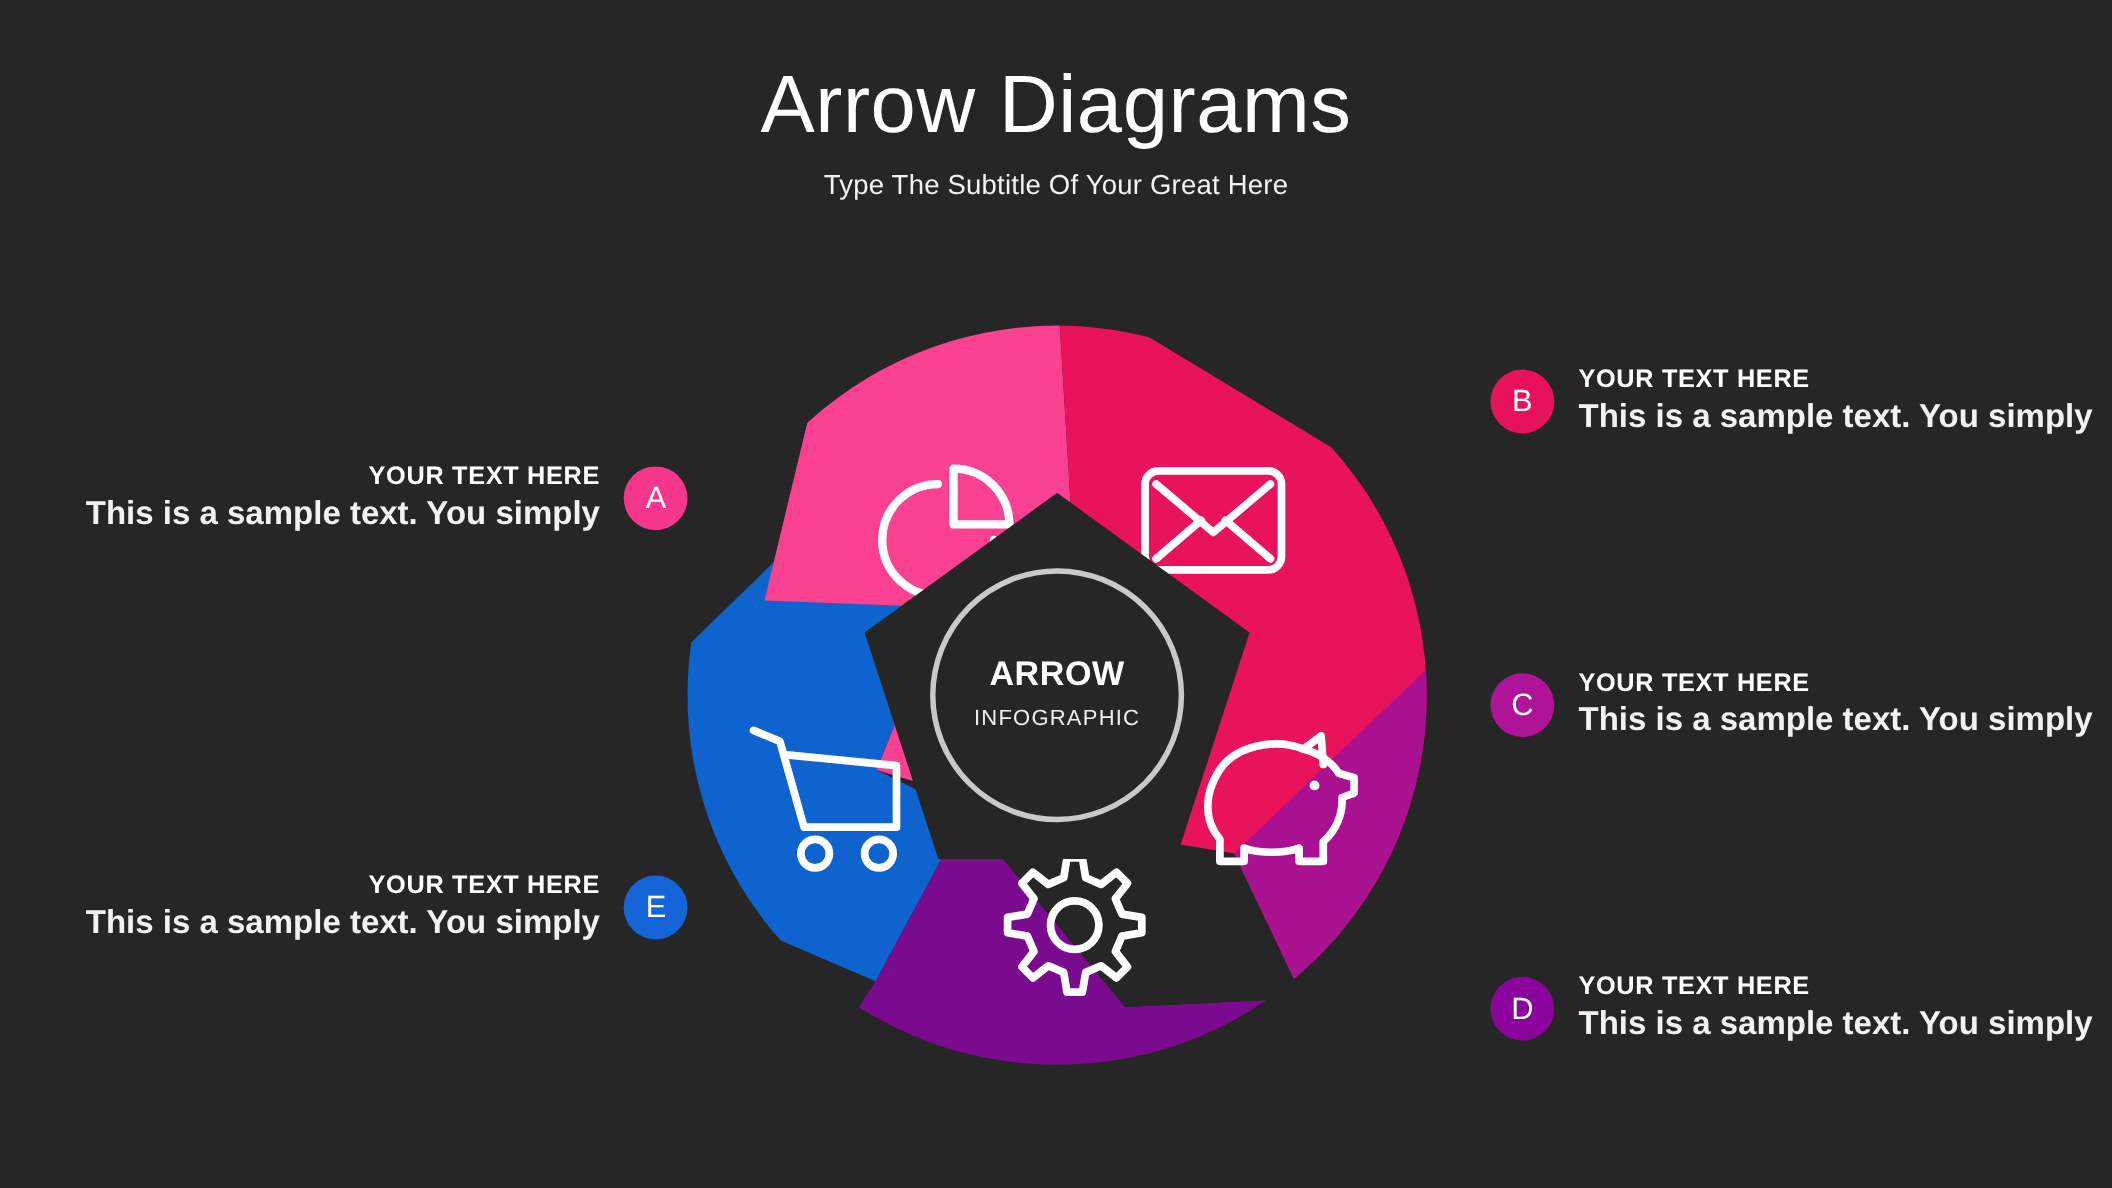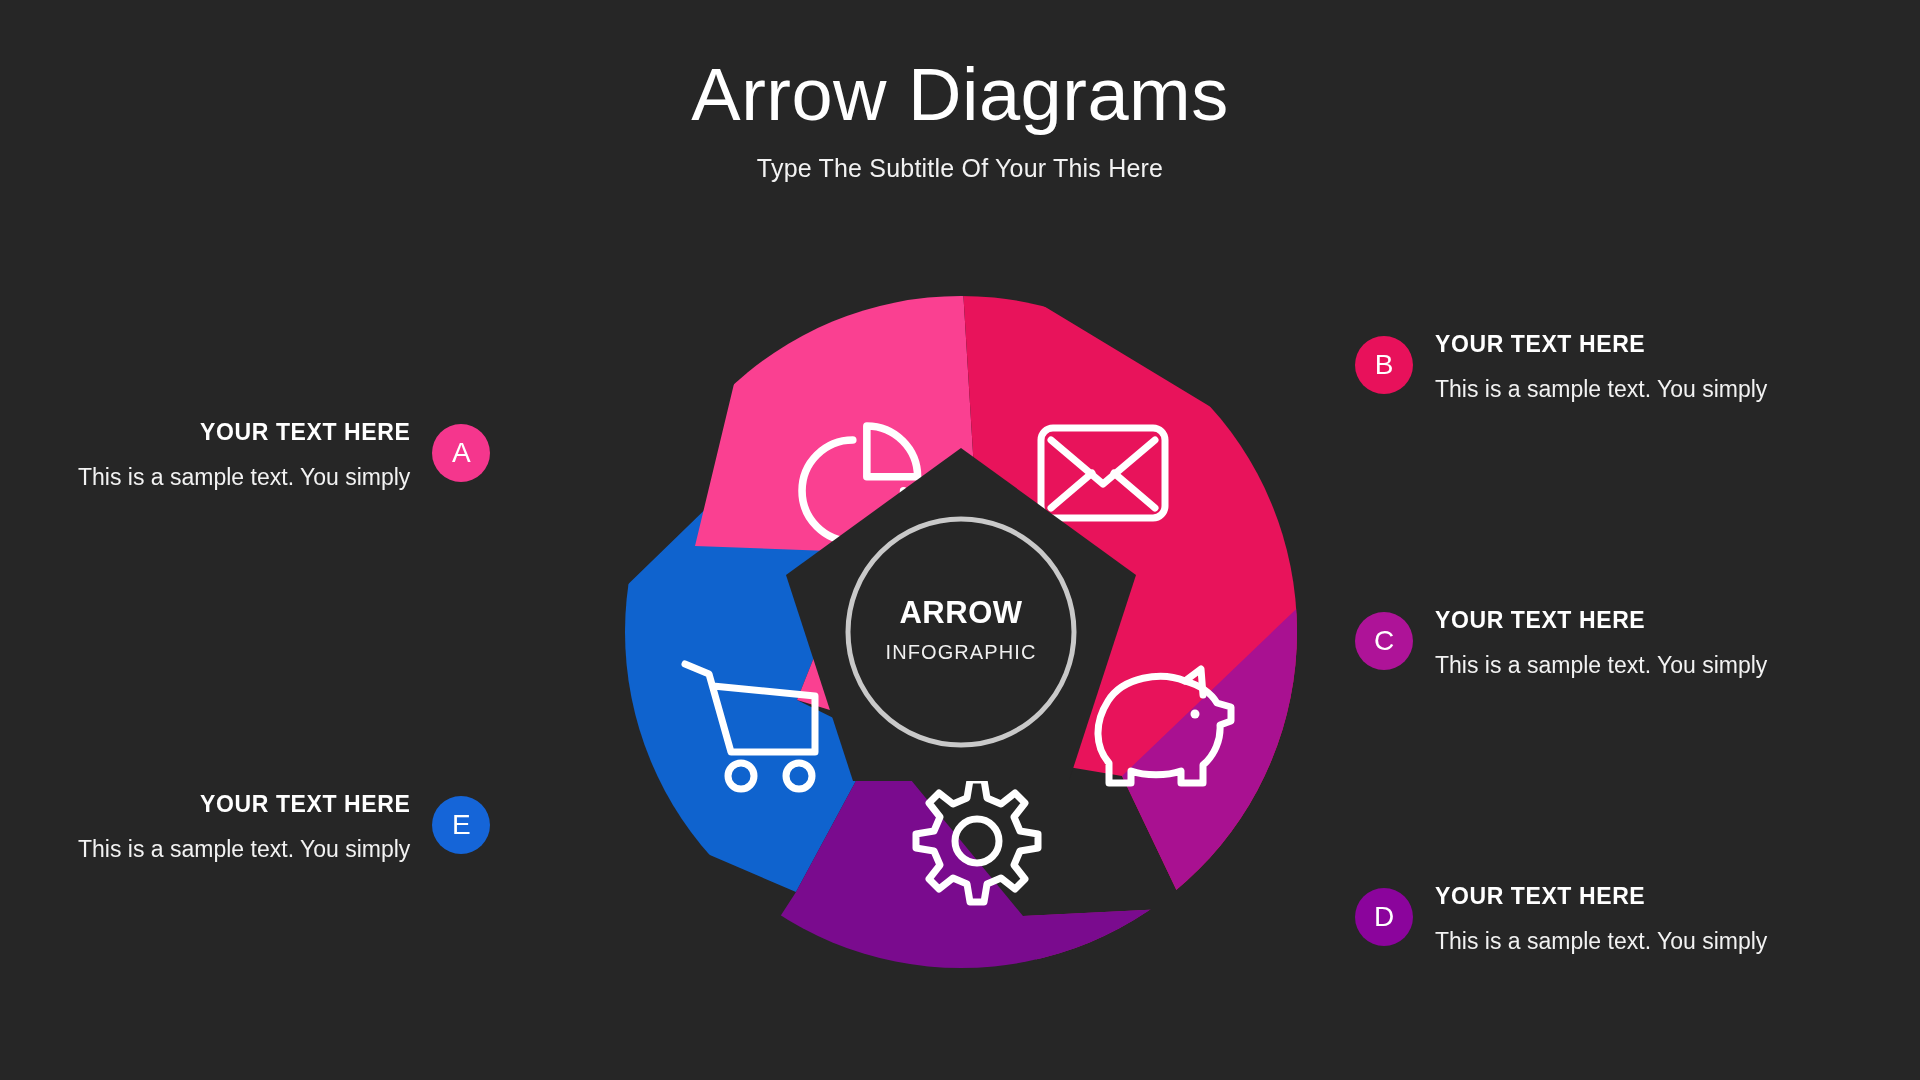--- a/index.html
+++ b/index.html
@@ -92,41 +92,41 @@
   .callout.right .callout-text { align-items: flex-start; text-align: left; }
 
   .callout-title {
     font-size: 23px;
     font-weight: bold;
     color: #ffffff;
     letter-spacing: 0.6px;
     line-height: 1.25;
   }
   .callout-desc {
-    margin-top: 16px;
-    font-size: 23px;
-    font-weight: 400;
+    margin-top: 0;
+    font-size: 30px;
+    font-weight: 700;
     color: #f2f2f2;
     line-height: 1.3;
     white-space: nowrap;
   }
 
   
   #callout-a { left: 78px;   top: 418px; }
   #callout-e { left: 78px;   top: 790px; }
   #callout-b { left: 1355px; top: 330px; }
   #callout-c { left: 1355px; top: 606px; }
   #callout-d { left: 1355px; top: 882px; }
 </style>
 </head>
 <body style="background: rgb(38, 38, 38);">
 
 <div id="header">
   <div id="page-title">Arrow Diagrams</div>
-  <div id="page-subtitle">Type The Subtitle Of Your This Here</div>
+  <div id="page-subtitle">Type The Subtitle Of Your Great Here</div>
 </div>
 
 <div id="wheel-wrap">
   <svg id="wheel-svg" viewBox="0 0 672 672" xmlns="http://www.w3.org/2000/svg">
     <defs>
 
       <clipPath id="disc-clip">
         <circle cx="336" cy="336" r="336"></circle>
       </clipPath>
     </defs>

